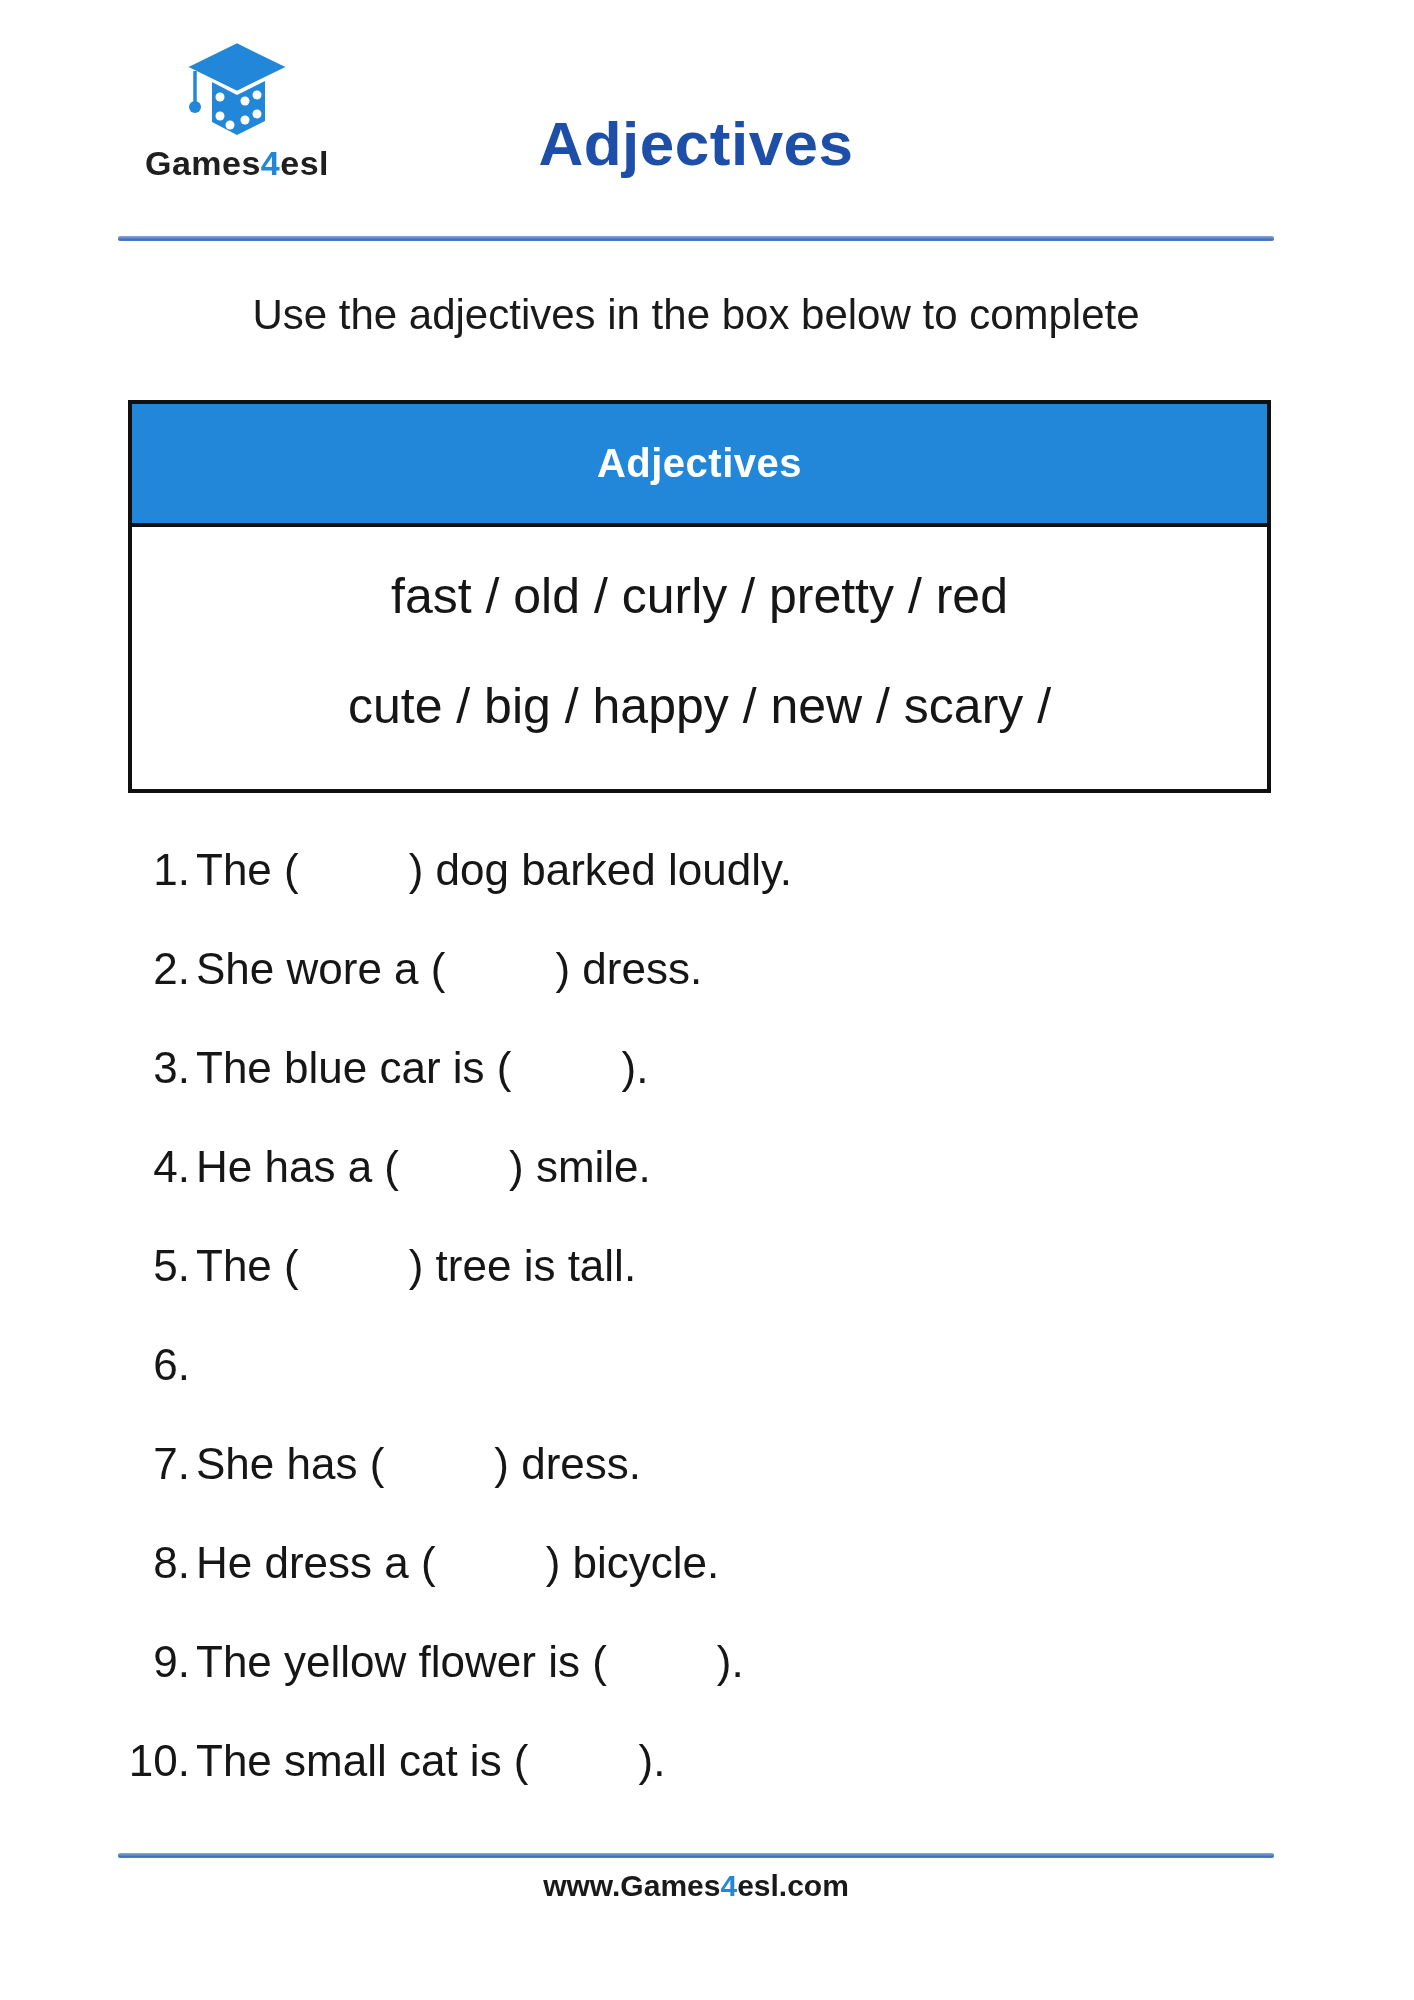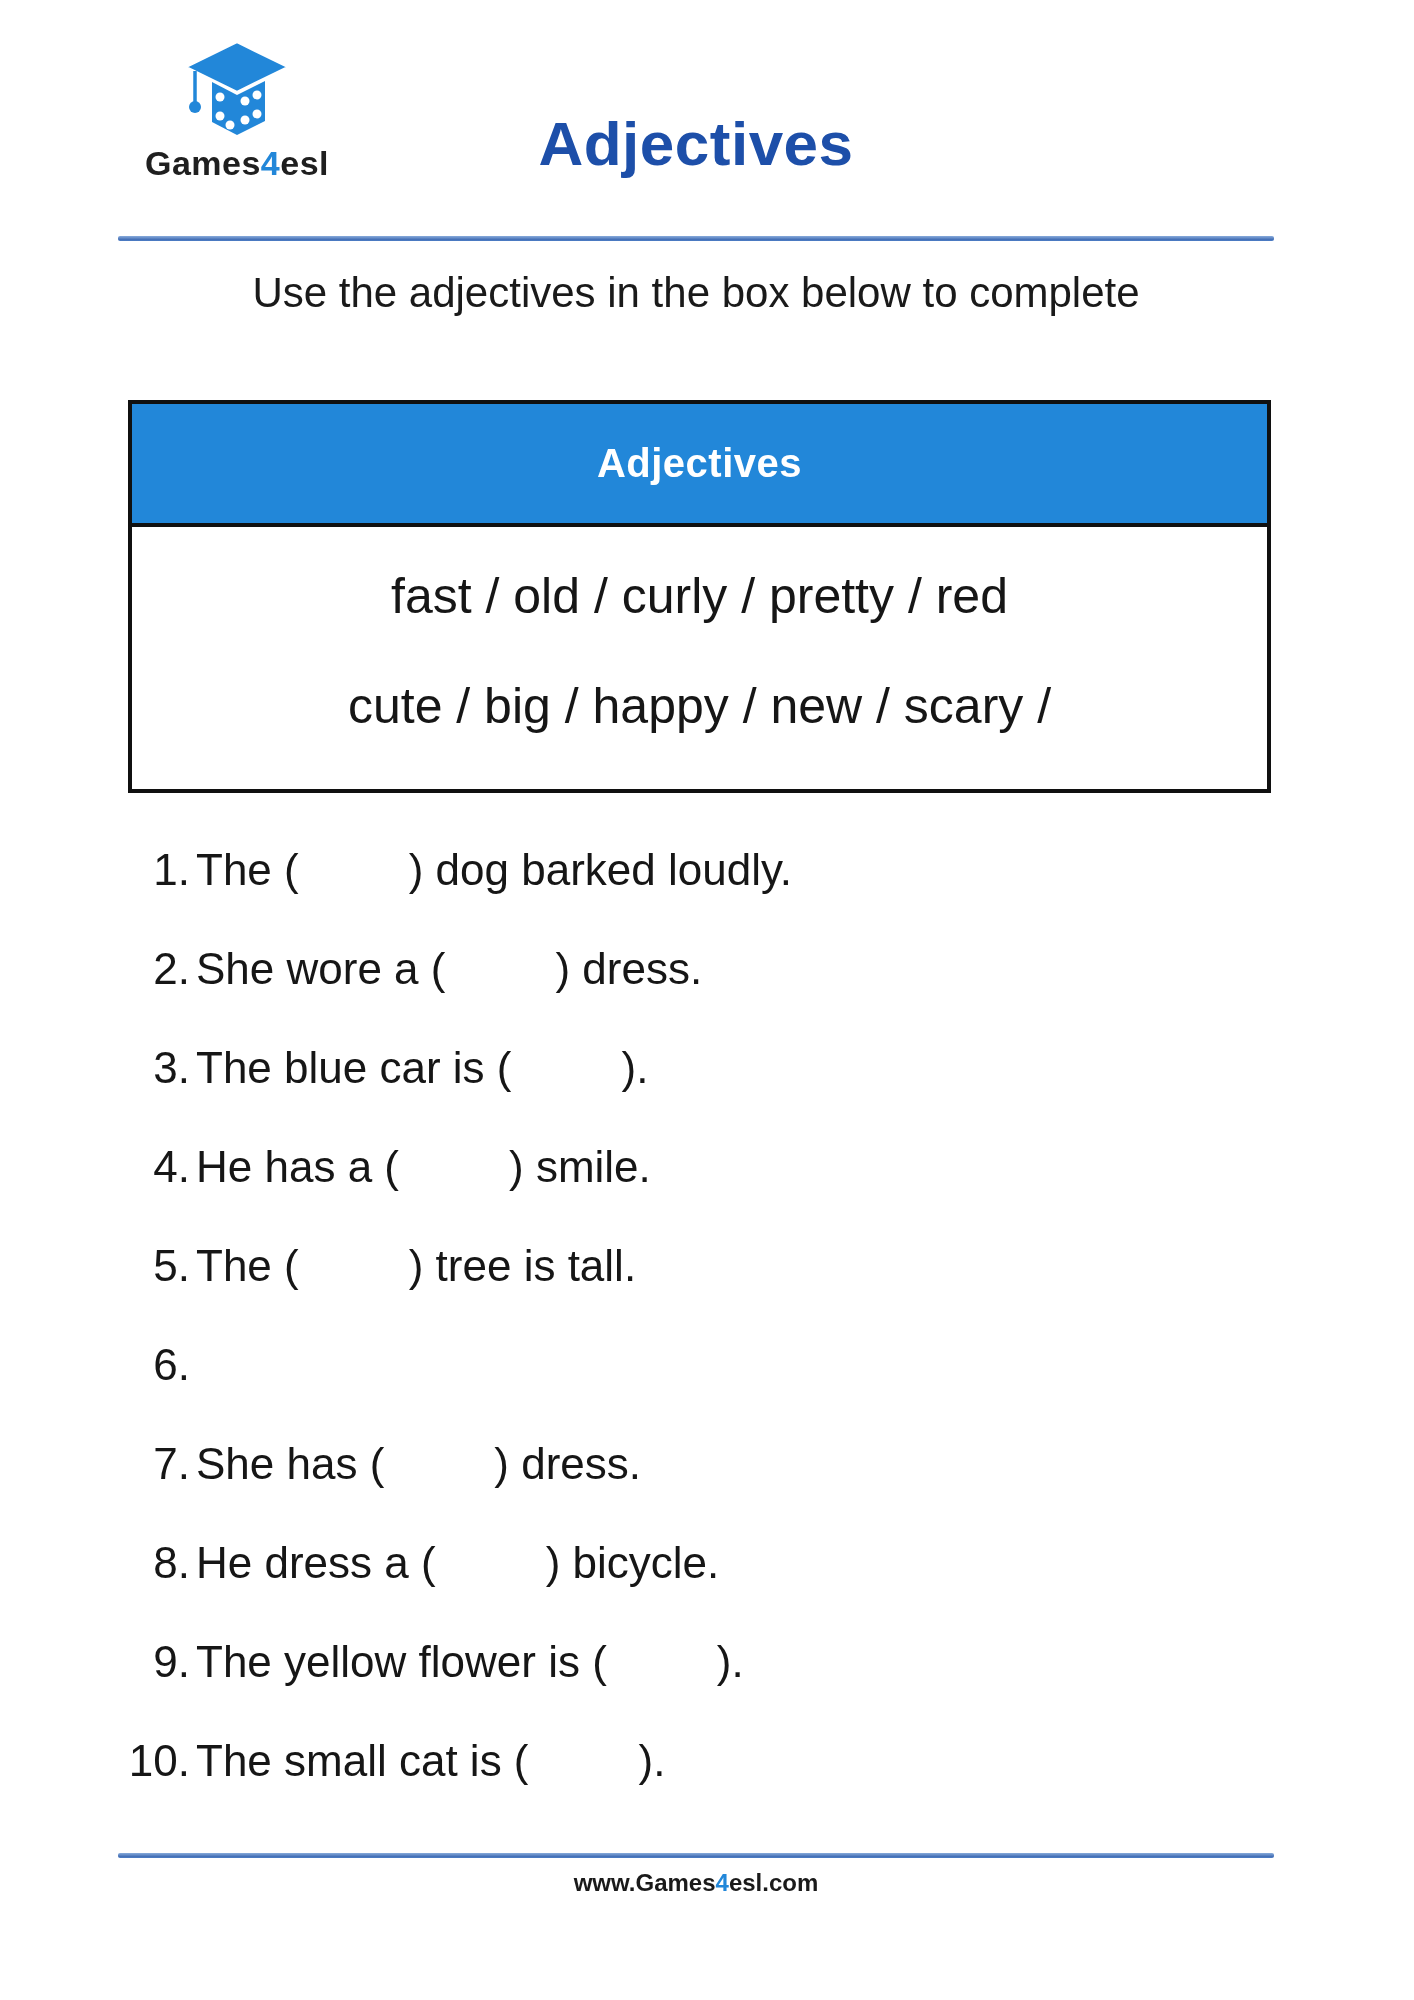--- a/index.html
+++ b/index.html
@@ -57,21 +57,21 @@
     border-radius: 2px;
   }
   .rule-top { top: 236px; }
   .rule-bottom { top: 1853px; }
 
   
   .instructions {
     position: absolute;
     left: 118px;
     width: 1156px;
-    top: 260px;
+    top: 282px;
     text-align: center;
     font-size: 42px;
     font-weight: 500;
     line-height: 66px;
     color: #1a1a1a;
   }
 
   
   .word-box {
     position: absolute;
@@ -132,21 +132,21 @@
     white-space: pre;
   }
 
   
   .footer {
     position: absolute;
     left: 118px;
     width: 1156px;
     top: 1869px;
     text-align: center;
-    font-size: 24px;
+    font-size: 30px;
     font-weight: 600;
     color: #1a1a1a;
     white-space: nowrap;
   }
 </style>
 </head>
 <body>
 
 <div class="page">
 

